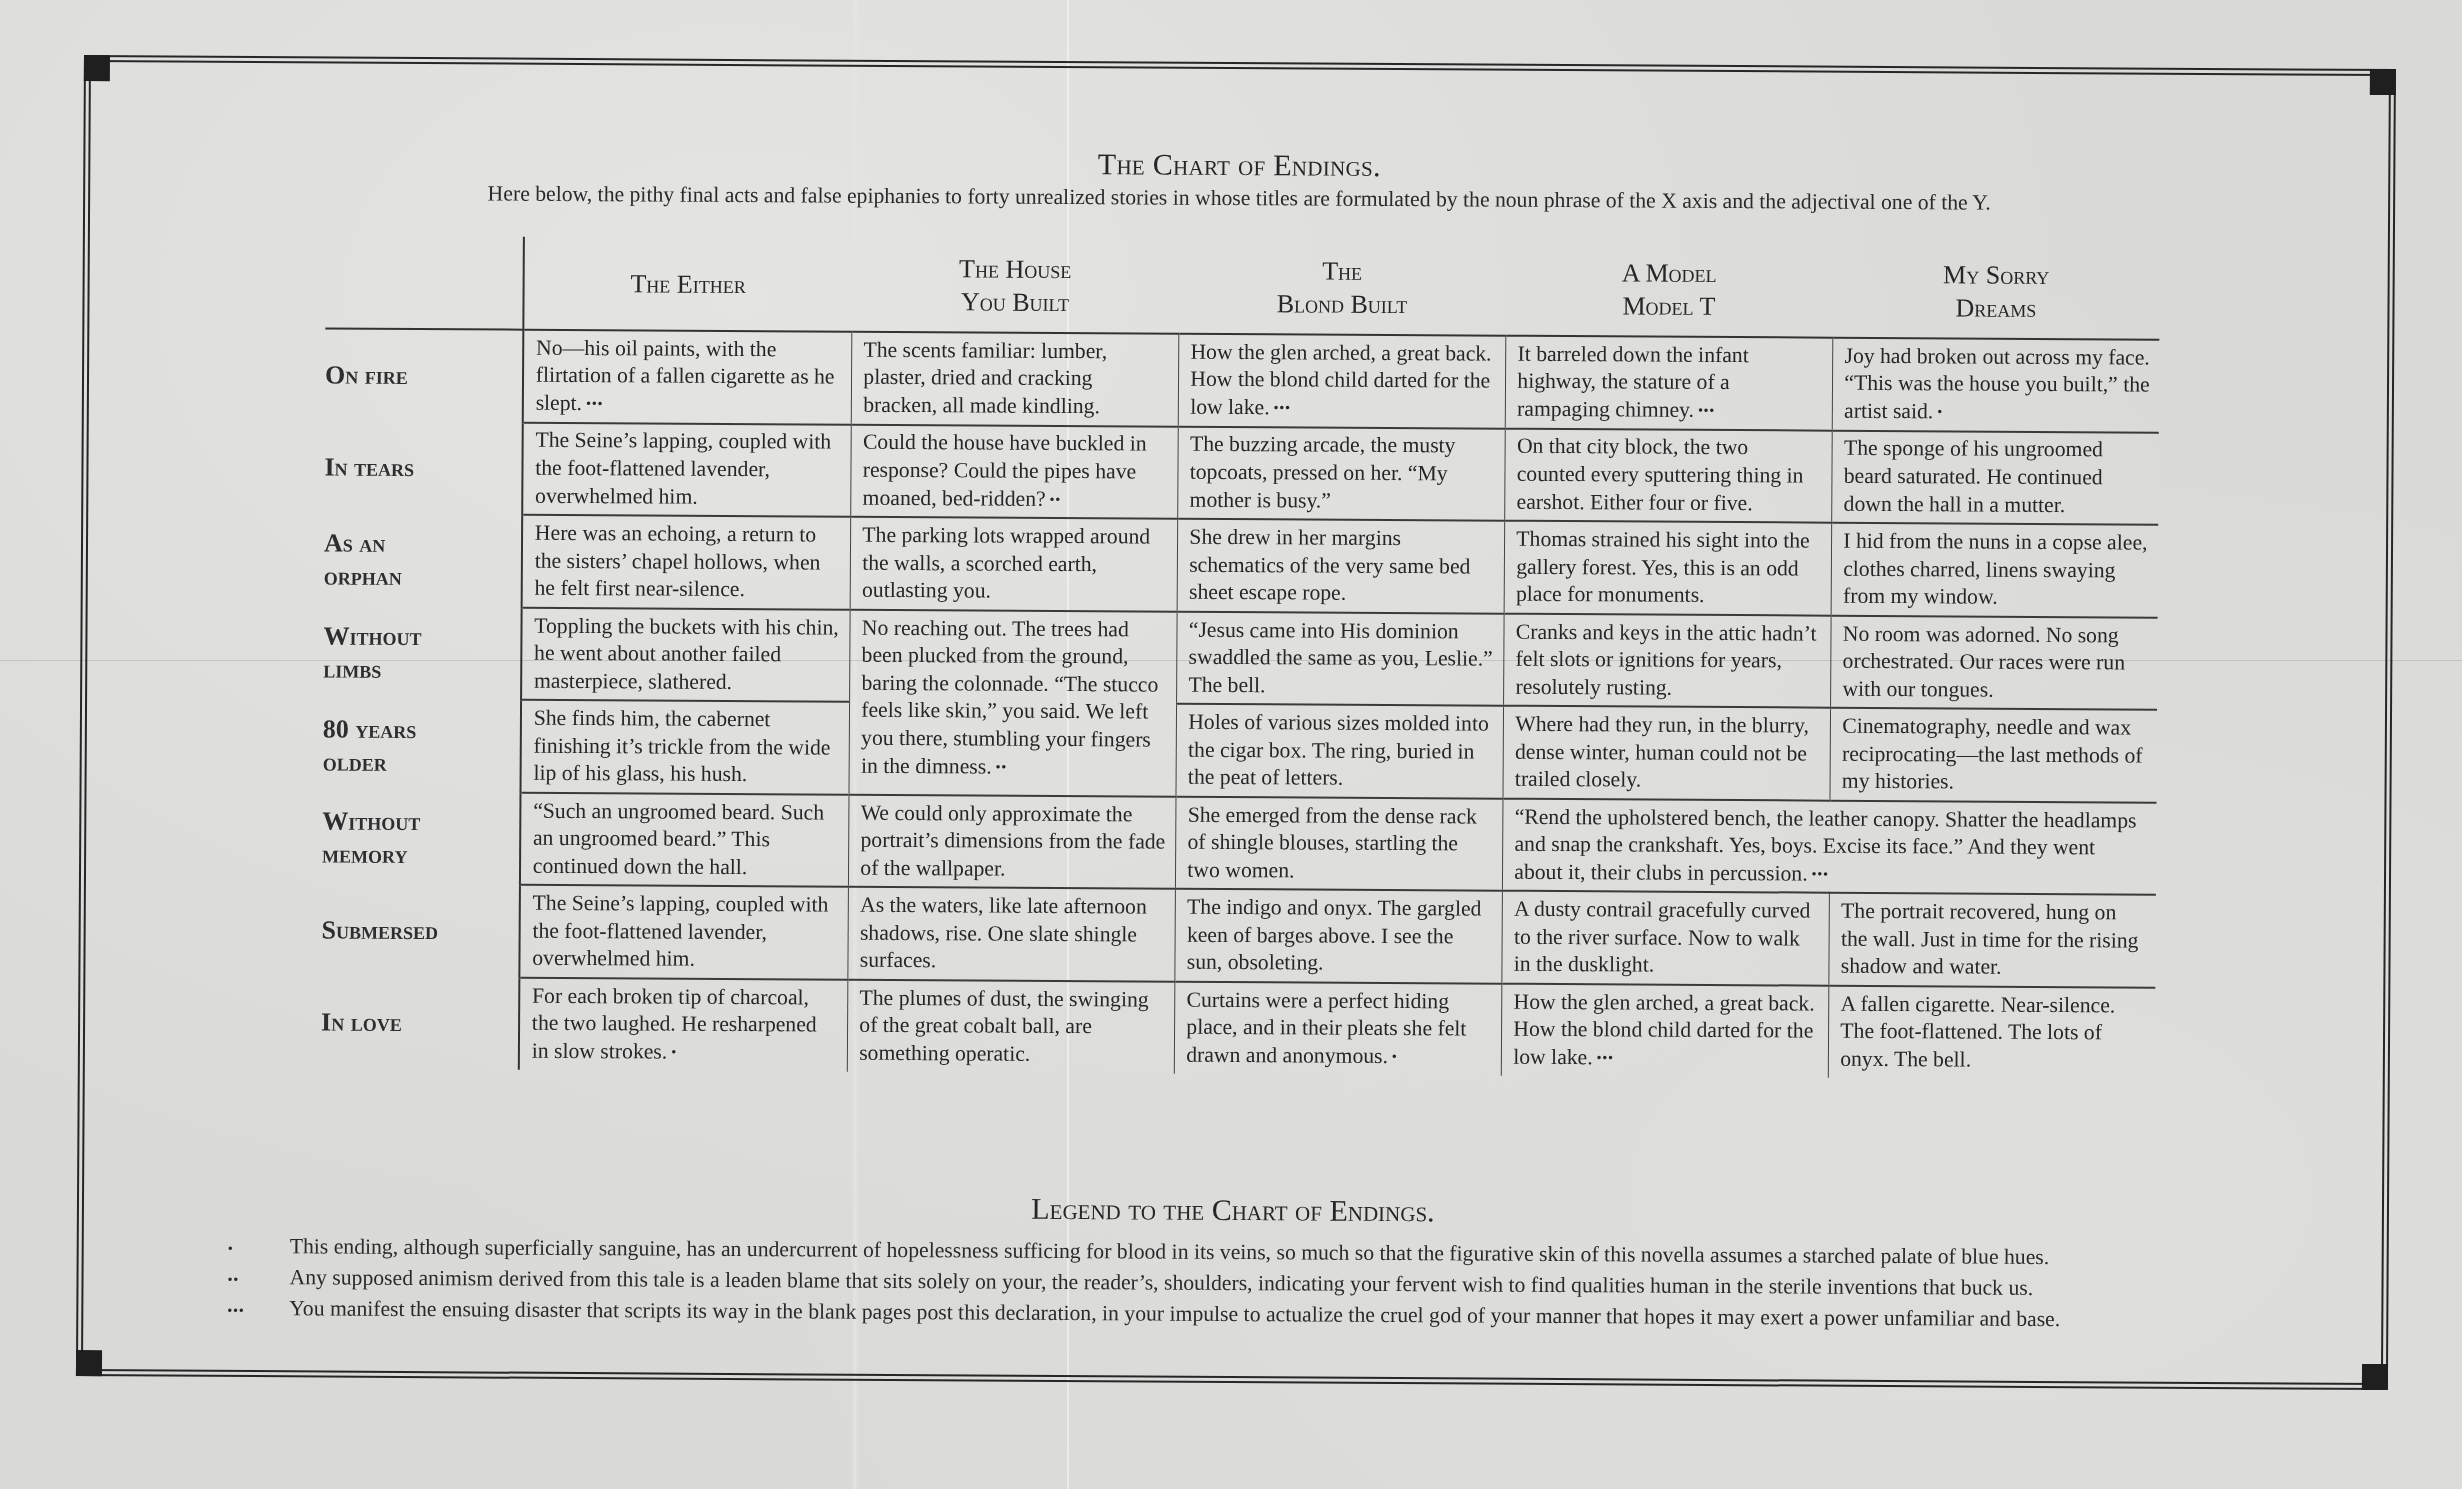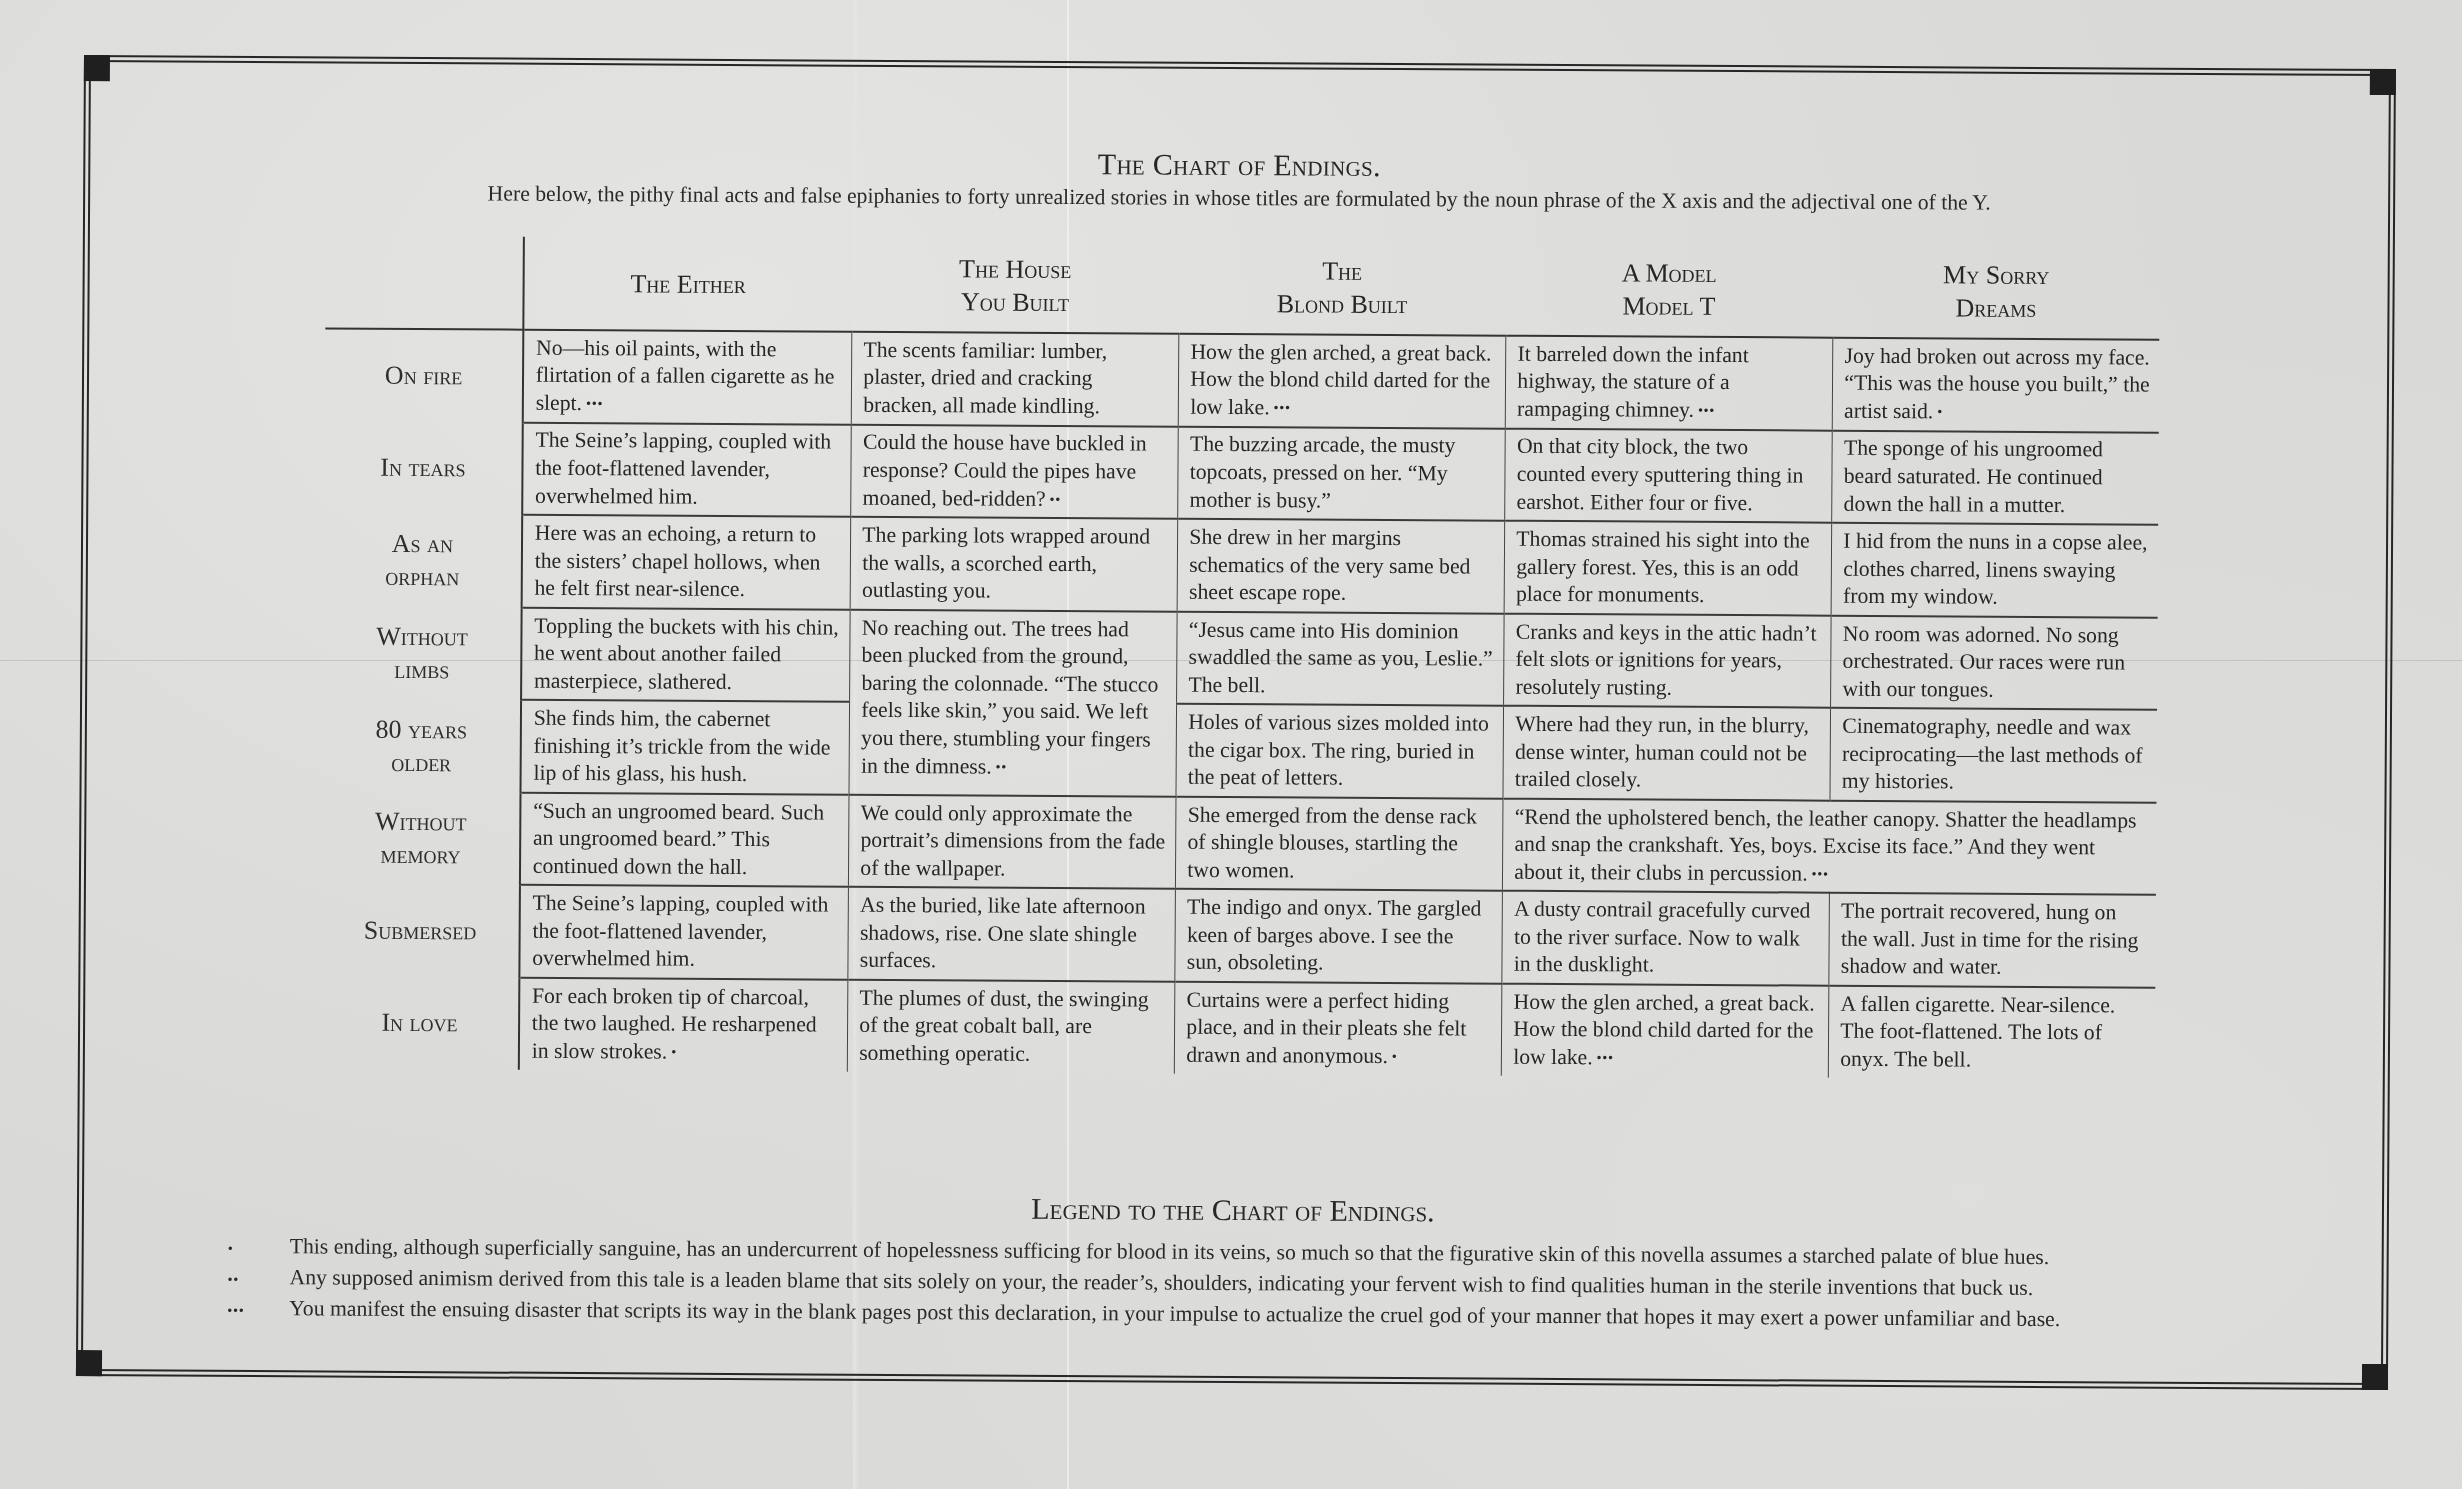--- a/index.html
+++ b/index.html
@@ -93,25 +93,25 @@
   }
   .chart thead th.corner-cell {
     width: 197px;
     border-right: 2px solid #333;
     border-bottom: 2.6px solid #333;
   }
   .chart thead th.col-head {
     width: 327px;
   }
   .chart tbody th {
-    font-weight: normal;
+    font-weight: bold;
     font-variant: small-caps;
     font-size: 26px;
     line-height: 33px;
-    text-align: center;
+    text-align: left;
     width: 197px;
     border-right: 2px solid #333;
     color: #2e2e2e;
   }
   .chart tbody td {
     border-right: 1.3px solid #444;
     border-bottom: 2.6px solid #3a3a3a;
     padding: 3.9px 9.2px 3.9px 11.8px;
     height: 89px;
     box-sizing: border-box;
@@ -260,21 +260,21 @@
           <th><span>Without</span><br><span>memory</span></th>
           <td><span>“Such an ungroomed beard. Such an ungroomed beard.” This continued down the hall.</span><span class="mark"></span></td>
           <td><span>We could only approximate the portrait’s dimensions from the fade of the wallpaper.</span><span class="mark"></span></td>
           <td><span>She emerged from the dense rack of shingle blouses, startling the two women.</span><span class="mark"></span></td>
           <td colspan="2" class="last-col"><span>“Rend the upholstered bench, the leather canopy. Shatter the headlamps and snap the crankshaft. Yes, boys. Excise its face.” And they went about it, their clubs in percussion.</span><span class="mark">•••</span></td>
         </tr>
 
         <tr>
           <th><span>Submersed</span></th>
           <td><span>The Seine’s lapping, coupled with the foot-flattened lavender, overwhelmed him.</span><span class="mark"></span></td>
-          <td><span>As the buried, like late afternoon shadows, rise. One slate shingle surfaces.</span><span class="mark"></span></td>
+          <td><span>As the waters, like late afternoon shadows, rise. One slate shingle surfaces.</span><span class="mark"></span></td>
           <td><span>The indigo and onyx. The gargled keen of barges above. I see the sun, obsoleting.</span><span class="mark"></span></td>
           <td><span>A dusty contrail gracefully curved to the river surface. Now to walk in the dusklight.</span><span class="mark"></span></td>
           <td class="last-col"><span>The portrait recovered, hung on the wall. Just in time for the rising shadow and water.</span><span class="mark"></span></td>
         </tr>
 
         <tr class="last-row">
           <th><span>In love</span></th>
           <td><span>For each broken tip of charcoal, the two laughed. He resharpened in slow strokes.</span><span class="mark">•</span></td>
           <td><span>The plumes of dust, the swinging of the great cobalt ball, are something operatic.</span><span class="mark"></span></td>
           <td><span>Curtains were a perfect hiding place, and in their pleats she felt drawn and anonymous.</span><span class="mark">•</span></td>

